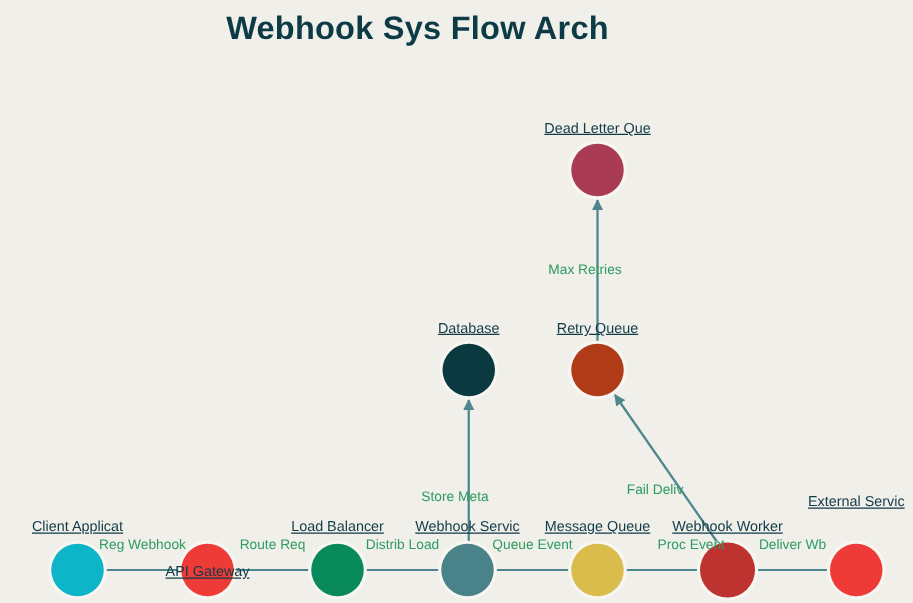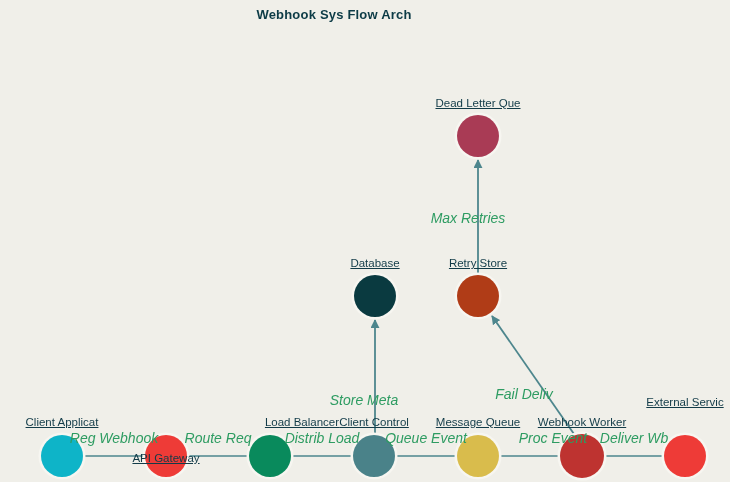--- a/index.html
+++ b/index.html
@@ -20,47 +20,46 @@
     top: 0;
     width: 730px;
     height: 482px;
   }
   .diagram-title {
     position: absolute;
     left: 0;
     top: 7px;
     width: 668px;
     text-align: center;
-    font-size: 13px;
+    font-size: 26px;
     font-weight: bold;
     color: #0c3b46;
     letter-spacing: 0.2px;
   }
   .node {
     position: absolute;
     border-radius: 50%;
     box-shadow: 0 0 0 2.5px #f7f6f1;
   }
   .node-label {
     position: absolute;
     font-size: 11.5px;
     color: #123b48;
     text-align: center;
     white-space: nowrap;
     transform: translateX(-50%);
     text-decoration: underline;
   }
   .edge-label {
     position: absolute;
-    font-size: 14px;
+    font-size: 11px;
     color: #2e9c62;
     text-align: left;
     white-space: nowrap;
     transform: translateX(-50%);
-    font-style: italic;
   }
 </style>
 </head>
 <body>
 
 <svg id="canvas" viewBox="0 0 730 482" xmlns="http://www.w3.org/2000/svg">
   <defs>
     <marker id="arrow" viewBox="0 0 10 10" refX="9" refY="5" markerWidth="5" markerHeight="5" orient="auto-start-reverse">
       <path d="M 0 0 L 10 5 L 0 10 z" fill="#4d868d"></path>
     </marker>
@@ -81,39 +80,39 @@
 
 <div class="diagram-title">Webhook Sys Flow Arch</div>
 
 <div class="node" style="left:41px; top:435px; width:42px; height:42px; background:#0eb4c8;"></div>
 <div class="node-label" style="left:62px; top:416px;">Client Applicat</div>
 
 <div class="node" style="left:145px; top:435px; width:42px; height:42px; background:#ee3b37;"></div>
 <div class="node-label" style="left:166px; top:416px;margin-top:36px;">API Gateway</div>
 
 <div class="node" style="left:249px; top:435px; width:42px; height:42px; background:#098a5c;"></div>
-<div class="node-label" style="left:270px; top:416px;margin-left:32px;">Load Balancer</div>
+<div class="node-label" style="left:270px; top:416px;">Load Balancer</div>
 
 <div class="node" style="left:353px; top:435px; width:42px; height:42px; background:#4a8289;"></div>
-<div class="node-label" style="left:374px; top:416px;">Client Control</div>
+<div class="node-label" style="left:374px; top:416px;">Webhook Servic</div>
 
 <div class="node" style="left:457px; top:435px; width:42px; height:42px; background:#d9bc4c;"></div>
 <div class="node-label" style="left:478px; top:416px;">Message Queue</div>
 
 <div class="node" style="left:560px; top:434px; width:44px; height:44px; background:#be3330;"></div>
 <div class="node-label" style="left:582px; top:416px;">Webhook Worker</div>
 
 <div class="node" style="left:664px; top:435px; width:42px; height:42px; background:#ee3b37;"></div>
 <div class="node-label" style="left:685px; top:396px;text-align:right;">External Servic</div>
 
 <div class="node" style="left:354px; top:275px; width:42px; height:42px; background:#0a3a40;"></div>
 <div class="node-label" style="left:375px; top:257px;">Database</div>
 
 <div class="node" style="left:457px; top:275px; width:42px; height:42px; background:#b03c17;"></div>
-<div class="node-label" style="left:478px; top:257px;">Retry Store</div>
+<div class="node-label" style="left:478px; top:257px;">Retry Queue</div>
 
 <div class="node" style="left:457px; top:115px; width:42px; height:42px; background:#a93b55;"></div>
 <div class="node-label" style="left:478px; top:97px;">Dead Letter Que</div>
 
 <div class="edge-label" style="left:114px; top:430px;">Reg Webhook</div>
 <div class="edge-label" style="left:218px; top:430px;">Route Req</div>
 <div class="edge-label" style="left:322px; top:430px;">Distrib Load</div>
 <div class="edge-label" style="left:426px; top:430px;">Queue Event</div>
 <div class="edge-label" style="left:553px; top:430px;">Proc Event</div>
 <div class="edge-label" style="left:634px; top:430px;">Deliver Wb</div>

